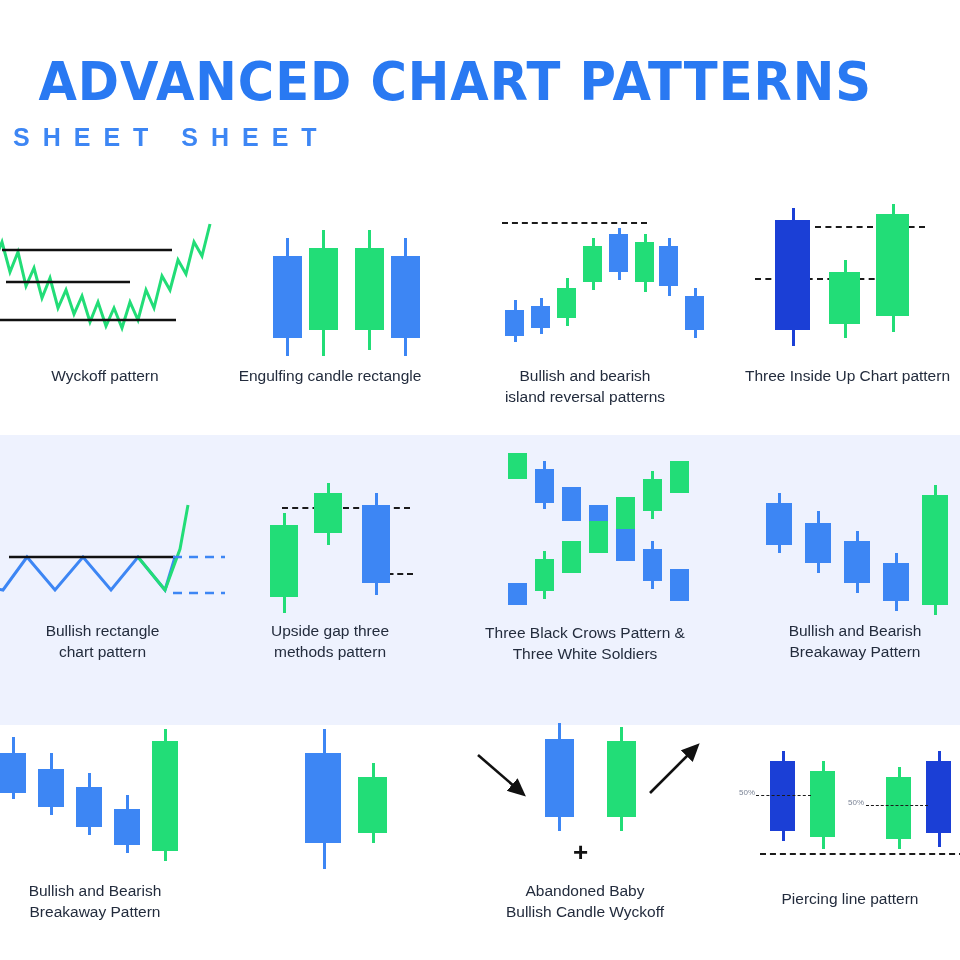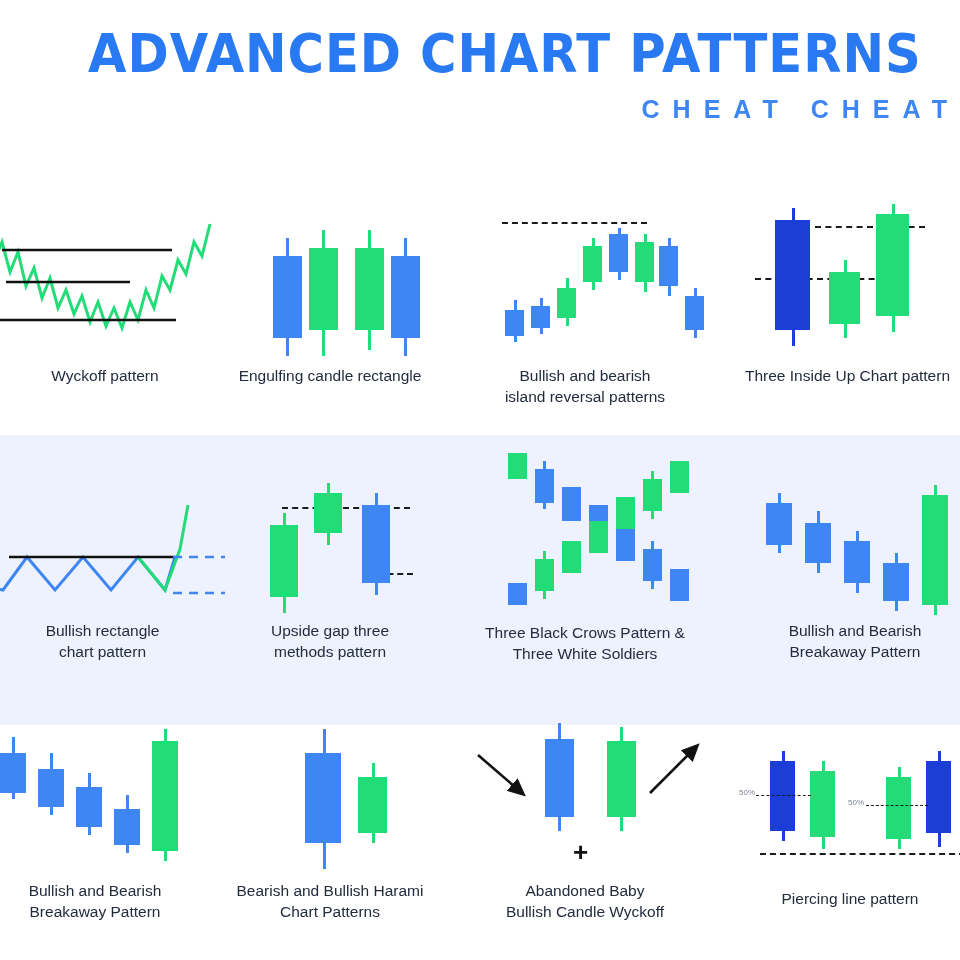--- a/index.html
+++ b/index.html
@@ -11,22 +11,22 @@
     overflow: hidden;
   }
   #page {
     position: relative;
     width: 960px; height: 960px;
     background: #ffffff;
   }
 
   
   .header {
-    text-align: right;
-    padding-top: 26px;
+    text-align: left;
+    padding-top: 54px;
   }
   .title {
     font-family: "DejaVu Sans", sans-serif;
     font-weight: 900;
     font-size: 54px;
     letter-spacing: 1px;
     color: #2979f2;
     transform: scaleX(0.92);
     margin: 0;
     line-height: 1.05;
@@ -73,21 +73,21 @@
   svg { position: absolute; left: 0; top: 0; overflow: visible; }
   .lbl { position: absolute; font-size: 8px; color: #7b8496; font-family: "Liberation Sans", sans-serif; }
 </style>
 </head>
 <body>
 
 <div id="page">
 
   <div class="header">
     <h1 class="title">ADVANCED CHART PATTERNS</h1>
-    <div class="subtitle">CHEAT CHEAT</div>
+    <div class="subtitle">SHEET SHEET</div>
   </div>
 
   <div class="band" style="top:190px;height:245px;background:#ffffff;">
 
     <div class="cell" style="left:-20px;top:0;width:250px;">
       <div class="art">
         <svg width="250" height="170" viewBox="0 0 250 170">
           <polyline fill="none" stroke="#22dd77" stroke-width="3" points="0,75 8,48 14,72 22,52 30,82 38,62 46,96 54,78 62,108 70,88 78,118 86,100 94,124 102,106 110,132 118,112 126,136 134,118 142,138 150,112 158,130 166,100 174,118 182,86 190,100 198,70 206,84 214,52 222,66 230,34"></polyline>
           <line x1="22" y1="60" x2="192" y2="60" stroke="#111" stroke-width="2.6"></line>
           <line x1="26" y1="92" x2="150" y2="92" stroke="#111" stroke-width="2.6"></line>
@@ -273,22 +273,20 @@
     </div>
 
     <div class="cell" style="left:215px;top:0;width:230px;">
       <div class="art" style="height:150px;">
         <div class="wk" style="left:108px;top:4px;height:140px;background:#3d86f4;"></div>
         <div class="cd" style="left:90px;top:28px;width:36px;height:90px;background:#3d86f4;"></div>
 
         <div class="wk" style="left:157px;top:38px;height:80px;background:#22dd77;"></div>
         <div class="cd" style="left:143px;top:52px;width:29px;height:56px;background:#22dd77;"></div>
       </div>
-      <div class="caption">Bearish and Bullish Harami
-Chart Patterns</div>
     </div>
 
     <div class="cell" style="left:460px;top:0;width:250px;">
       <div class="art" style="height:150px;">
         <svg width="250" height="150" viewBox="0 0 250 150">
           <defs>
             <marker id="ah" markerWidth="7" markerHeight="7" refX="5" refY="3.2" orient="auto">
               <path d="M0,0 L7,3.2 L0,6.4 z" fill="#111"></path>
             </marker>
           </defs>

